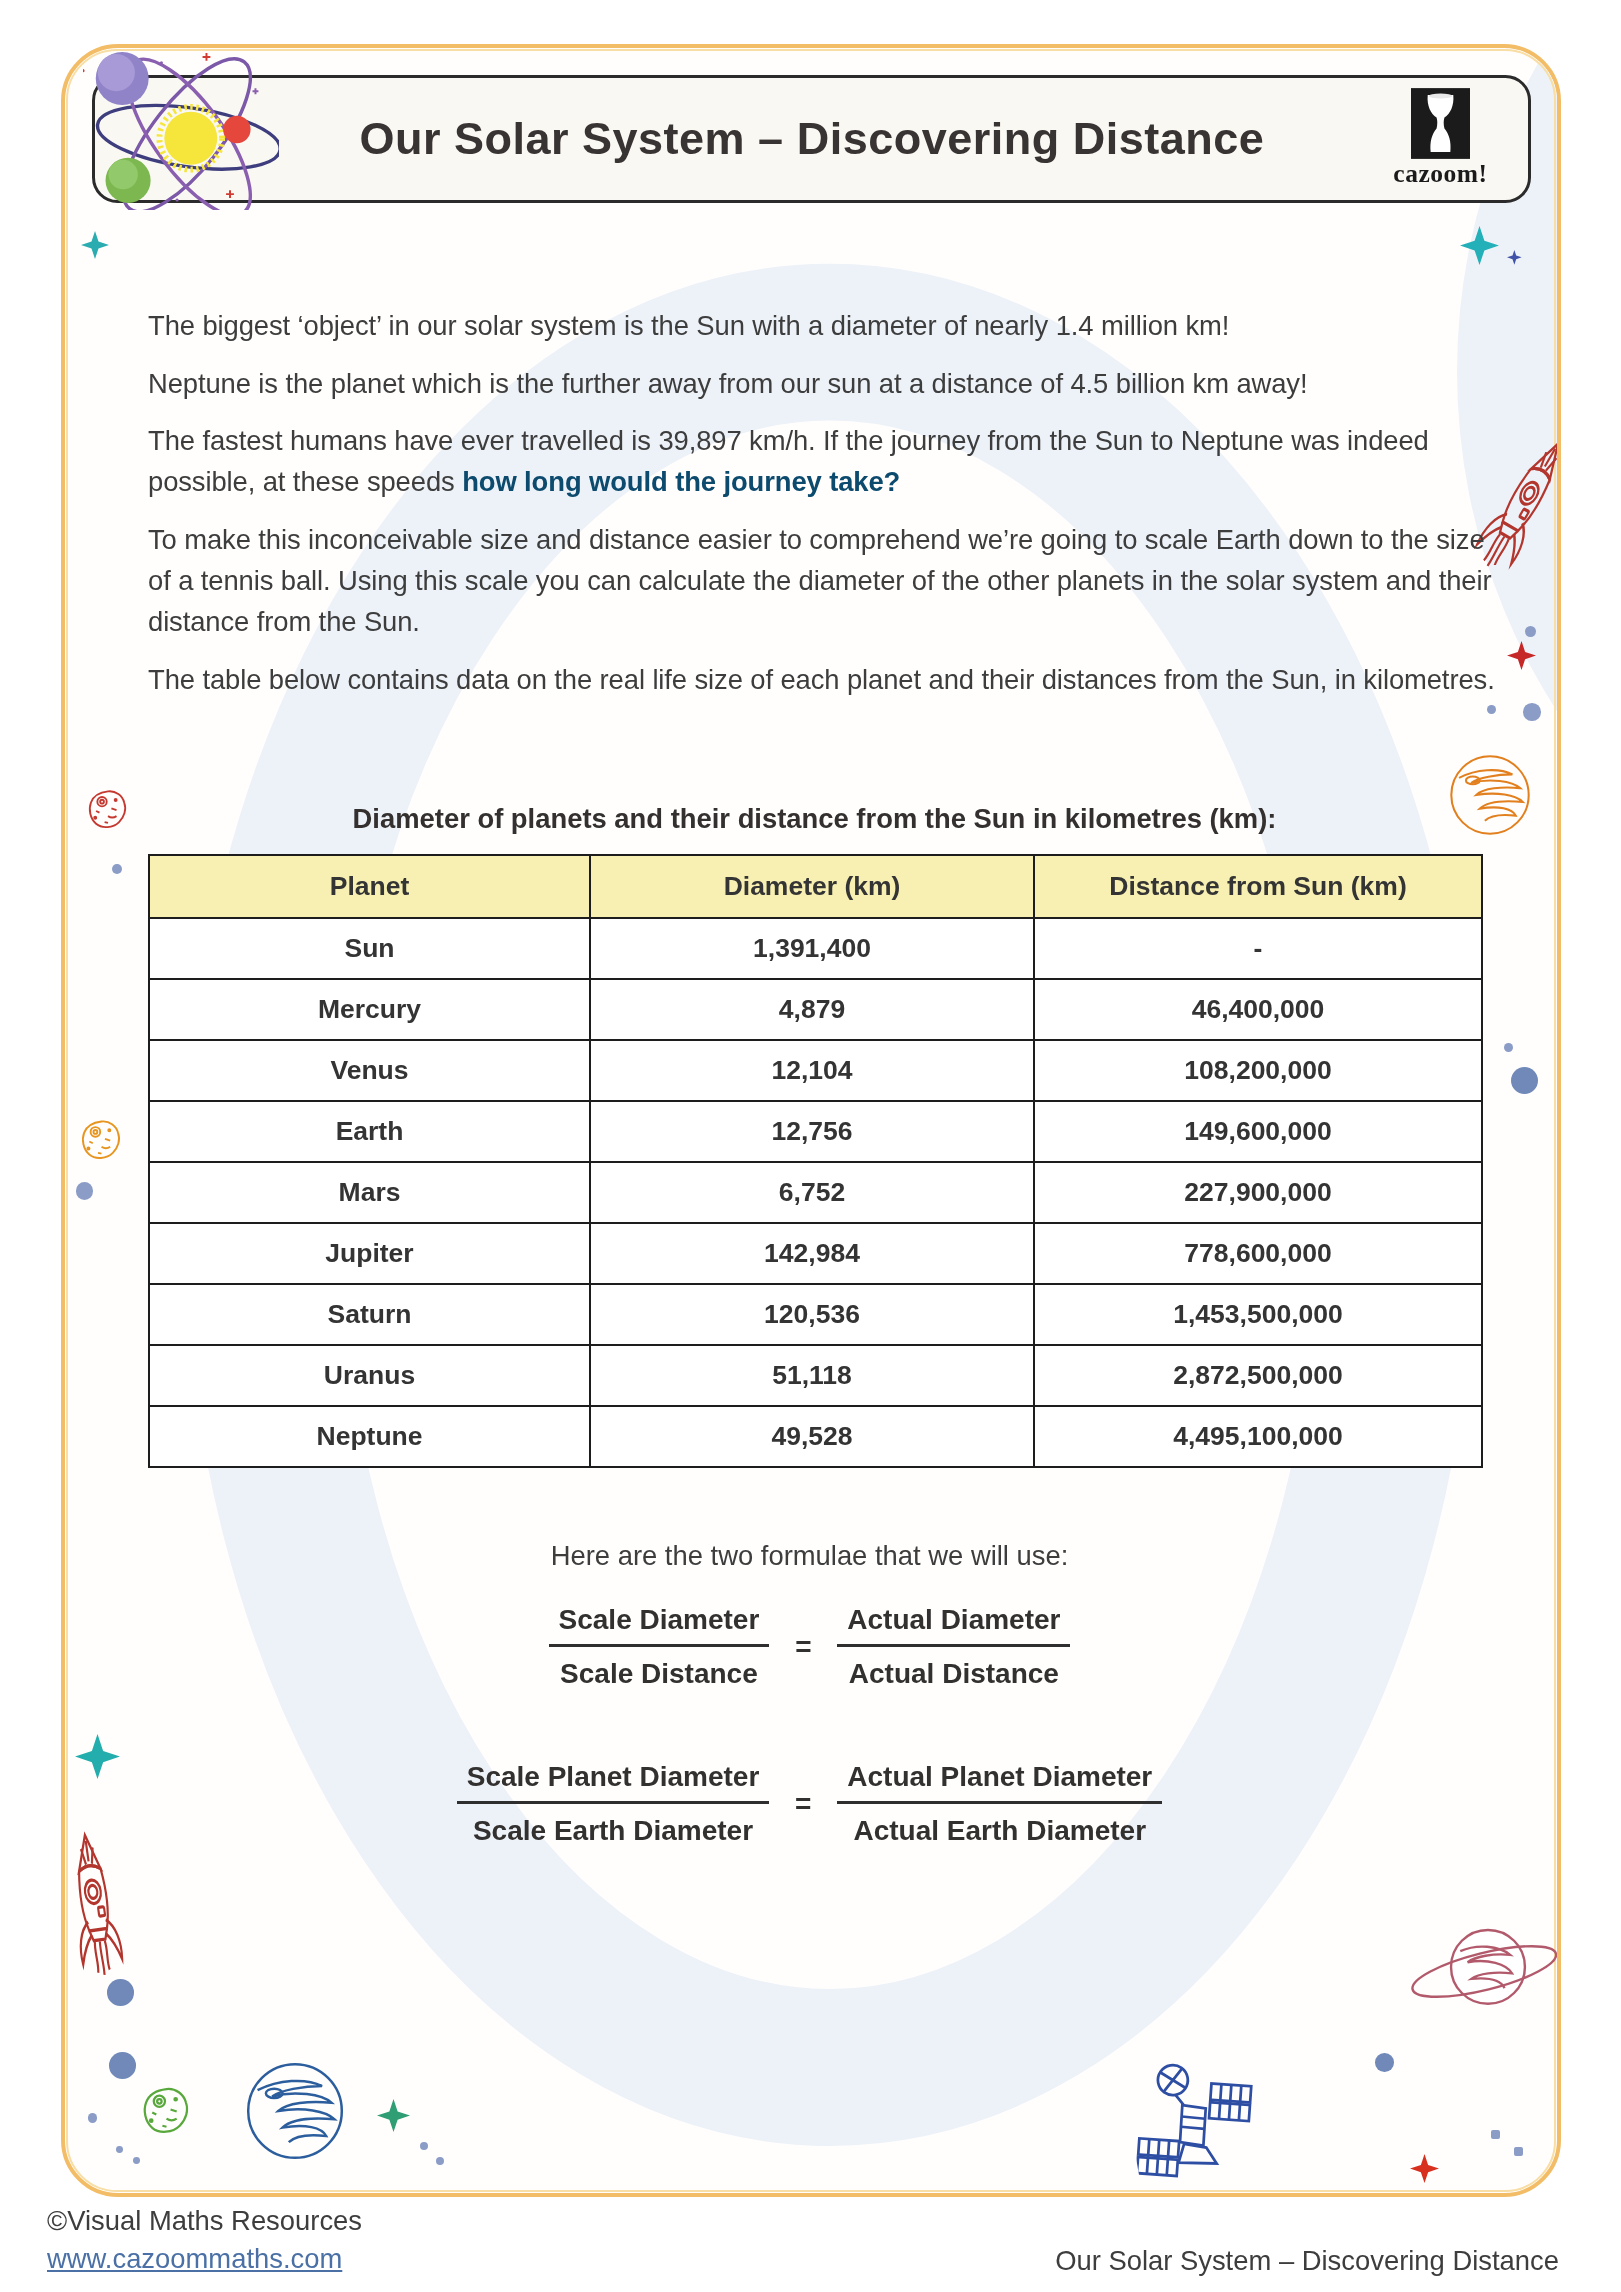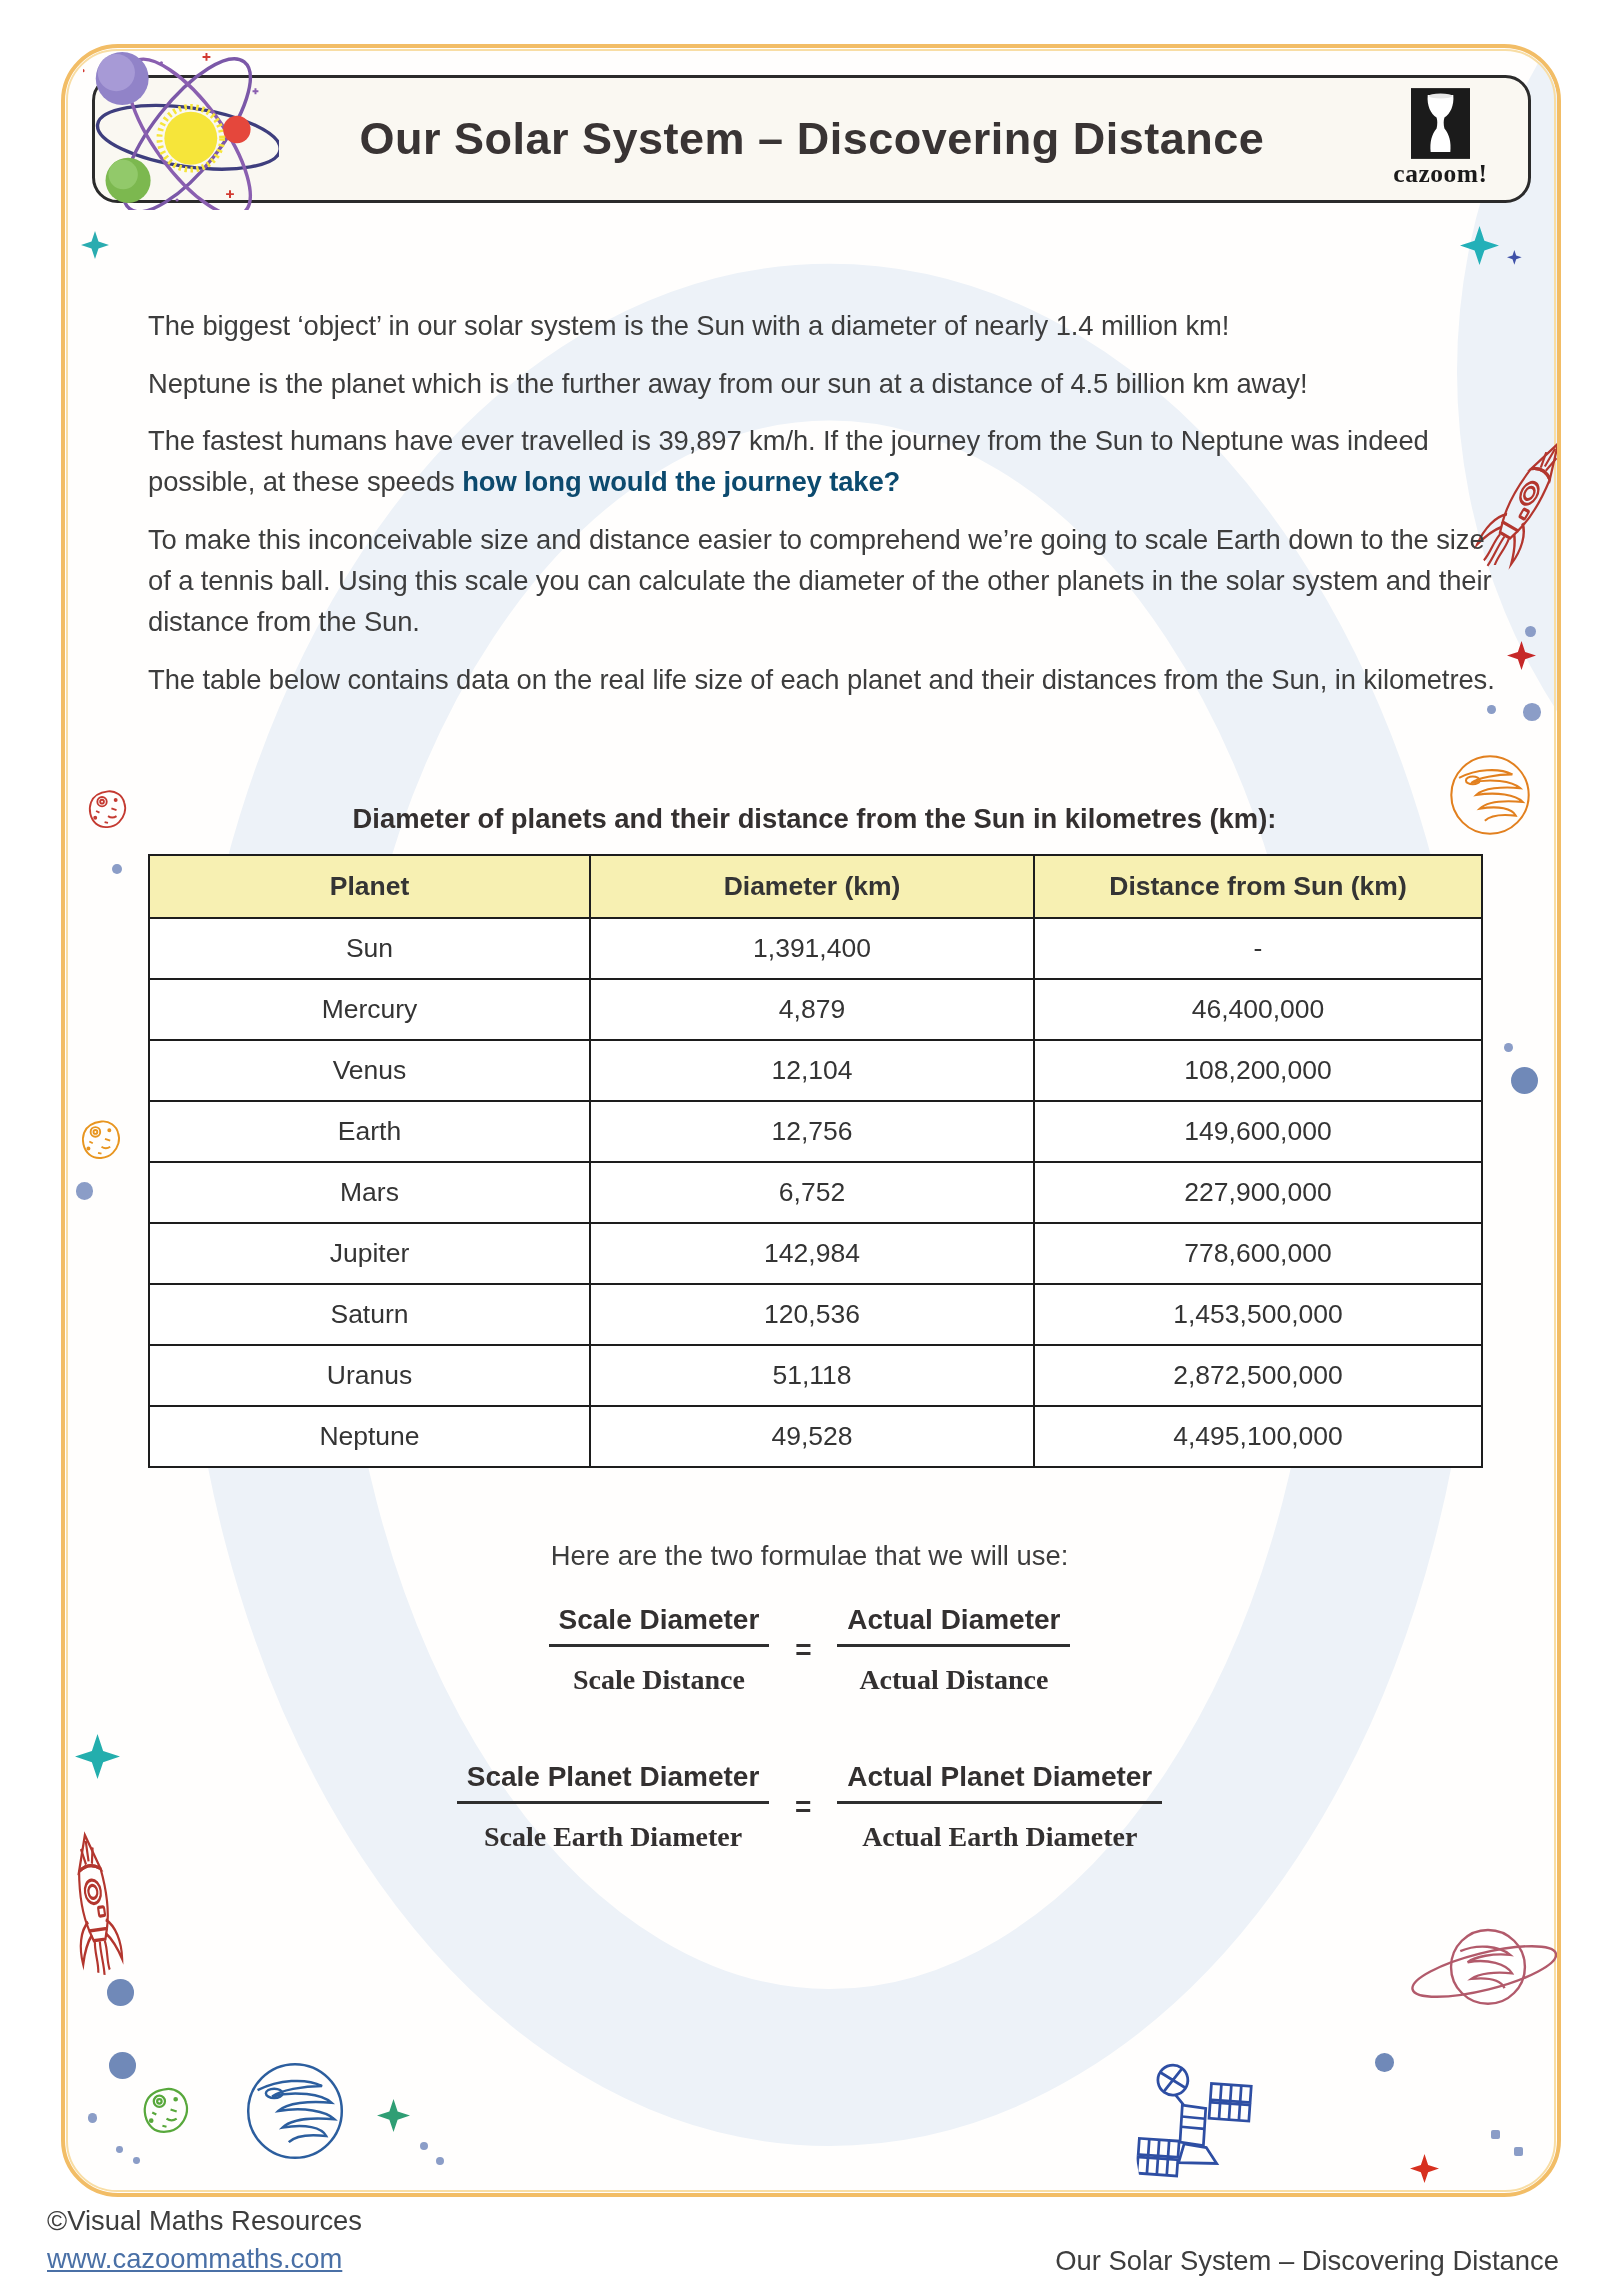--- a/index.html
+++ b/index.html
@@ -26,29 +26,29 @@
   .intro{position:absolute;left:83px;top:257px;width:1364px;font-size:27.4px;line-height:41px;color:#3d3d3d;letter-spacing:-0.1px;}
   .intro p{margin:0 0 16.7px 0;}
   .intro b{color:#0c4a6e;}
   .table-caption{position:absolute;left:83px;top:755px;width:1333px;text-align:center;
                  font-size:27.4px;font-weight:bold;color:#343030;}
   table.planets{position:absolute;left:83px;top:806px;width:1333px;border-collapse:collapse;
                 background:#ffffff;table-layout:fixed;}
   table.planets th, table.planets td{border:2.9px solid #1d1d1d;border-left-width:2px;border-right-width:2px;
                 text-align:center;font-size:26.5px;color:#343434;}
   table.planets th{background:#f7f0b2;font-weight:bold;height:59px;}
-  table.planets td{height:57px;font-weight:normal;margin-left:32px;}
+  table.planets td{height:57px;font-weight:bold;margin-left:32px;}
   .col-planet{width:441px;}.col-diam{width:444px;}.col-dist{width:448px;}
   .formulae-intro{position:absolute;left:83px;top:1492px;width:1323px;text-align:center;font-size:27.4px;color:#3d3d3d;}
   .formula{position:absolute;left:83px;width:1323px;display:flex;justify-content:center;align-items:center;gap:26px;color:#333030;}
   .formula.f1{top:1556px;}
   .formula.f2{top:1713px;}
   .frac{display:inline-flex;flex-direction:column;align-items:center;font-weight:bold;font-size:28px;}
   .num{padding:0 9.8px 7.8px;border-bottom:3.4px solid #2f2f2f;}
-  .den{padding-top:17px;font-family:Liberation Serif, serif;}
+  .den{padding-top:11px;}
   .eq{font-size:28px;font-weight:bold;}
   
   .footer-copy{position:absolute;left:47px;top:2205px;font-size:27.4px;color:#3d3d3d;}
   .footer-link{position:absolute;left:47px;top:2243px;font-size:27.4px;color:#4a70a6;text-decoration:underline;cursor:pointer;}
   .footer-doc{position:absolute;right:61px;top:2245px;font-size:27.4px;color:#3d3d3d;}
   
   .dot{position:absolute;border-radius:50%;background:#8b9dc7;}
   .dot.big{background:#7089b8;}
   .sq{position:absolute;border-radius:2px;background:#8b9dc7;}
 </style>

